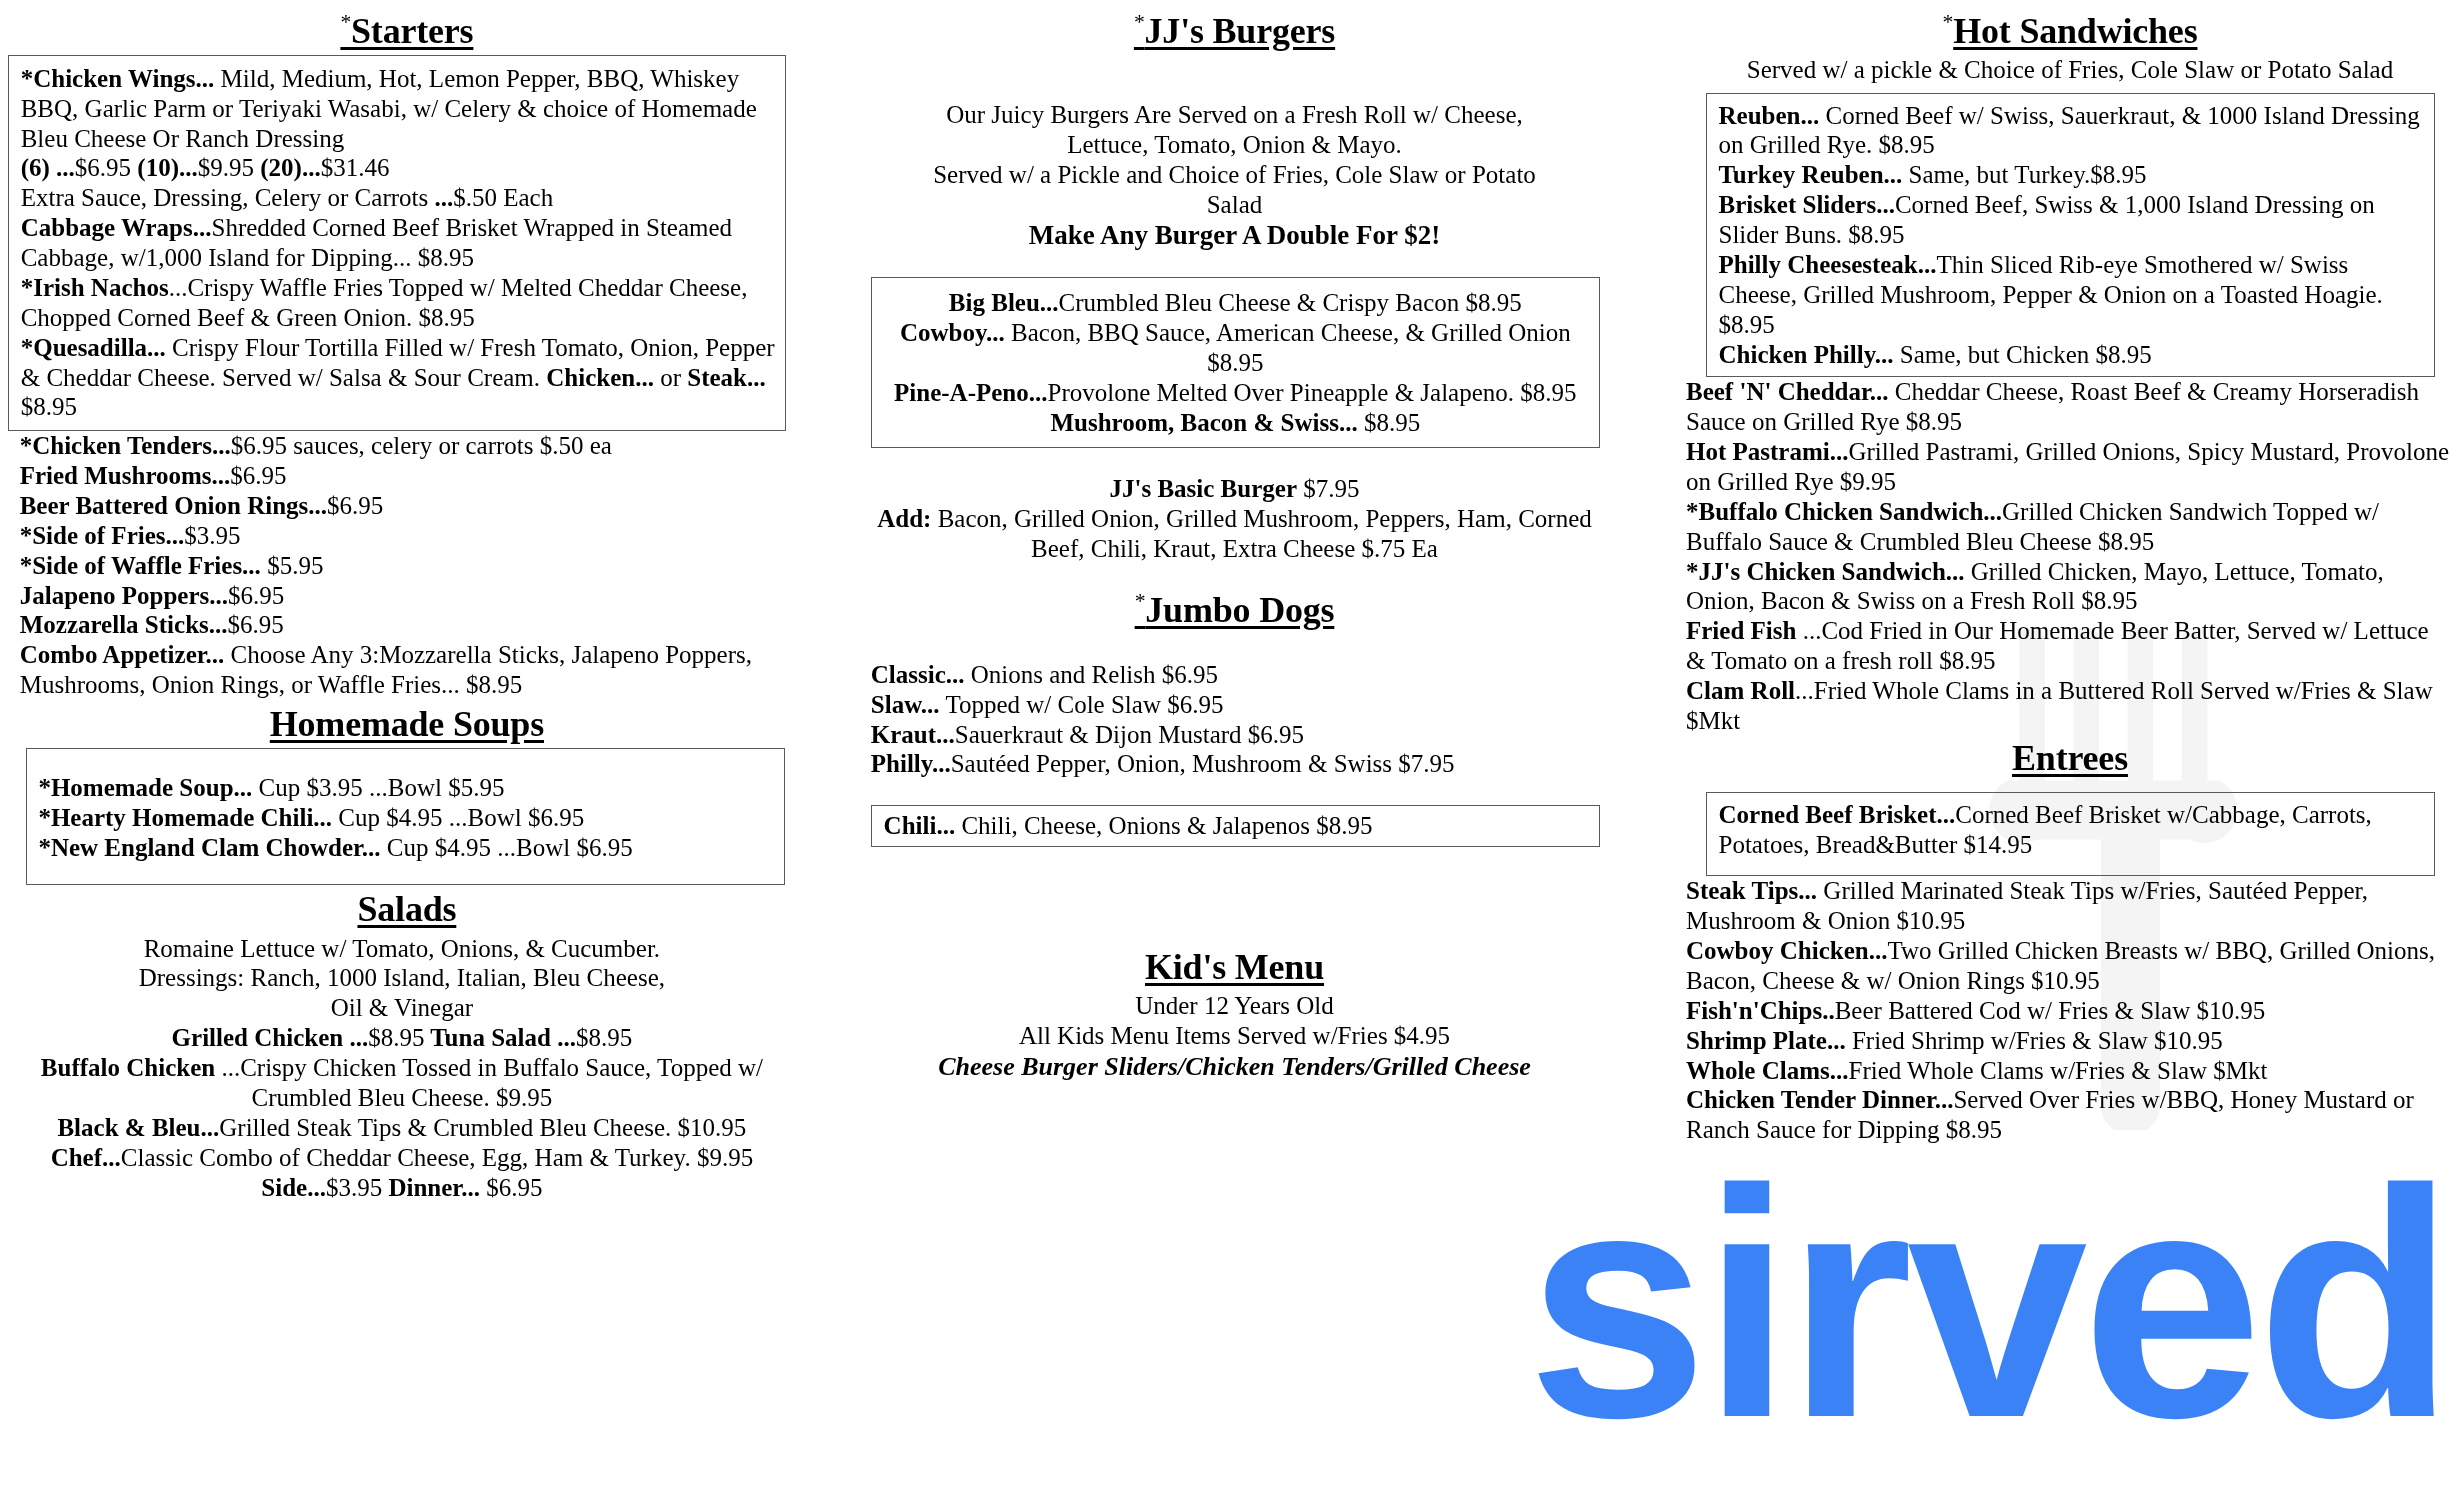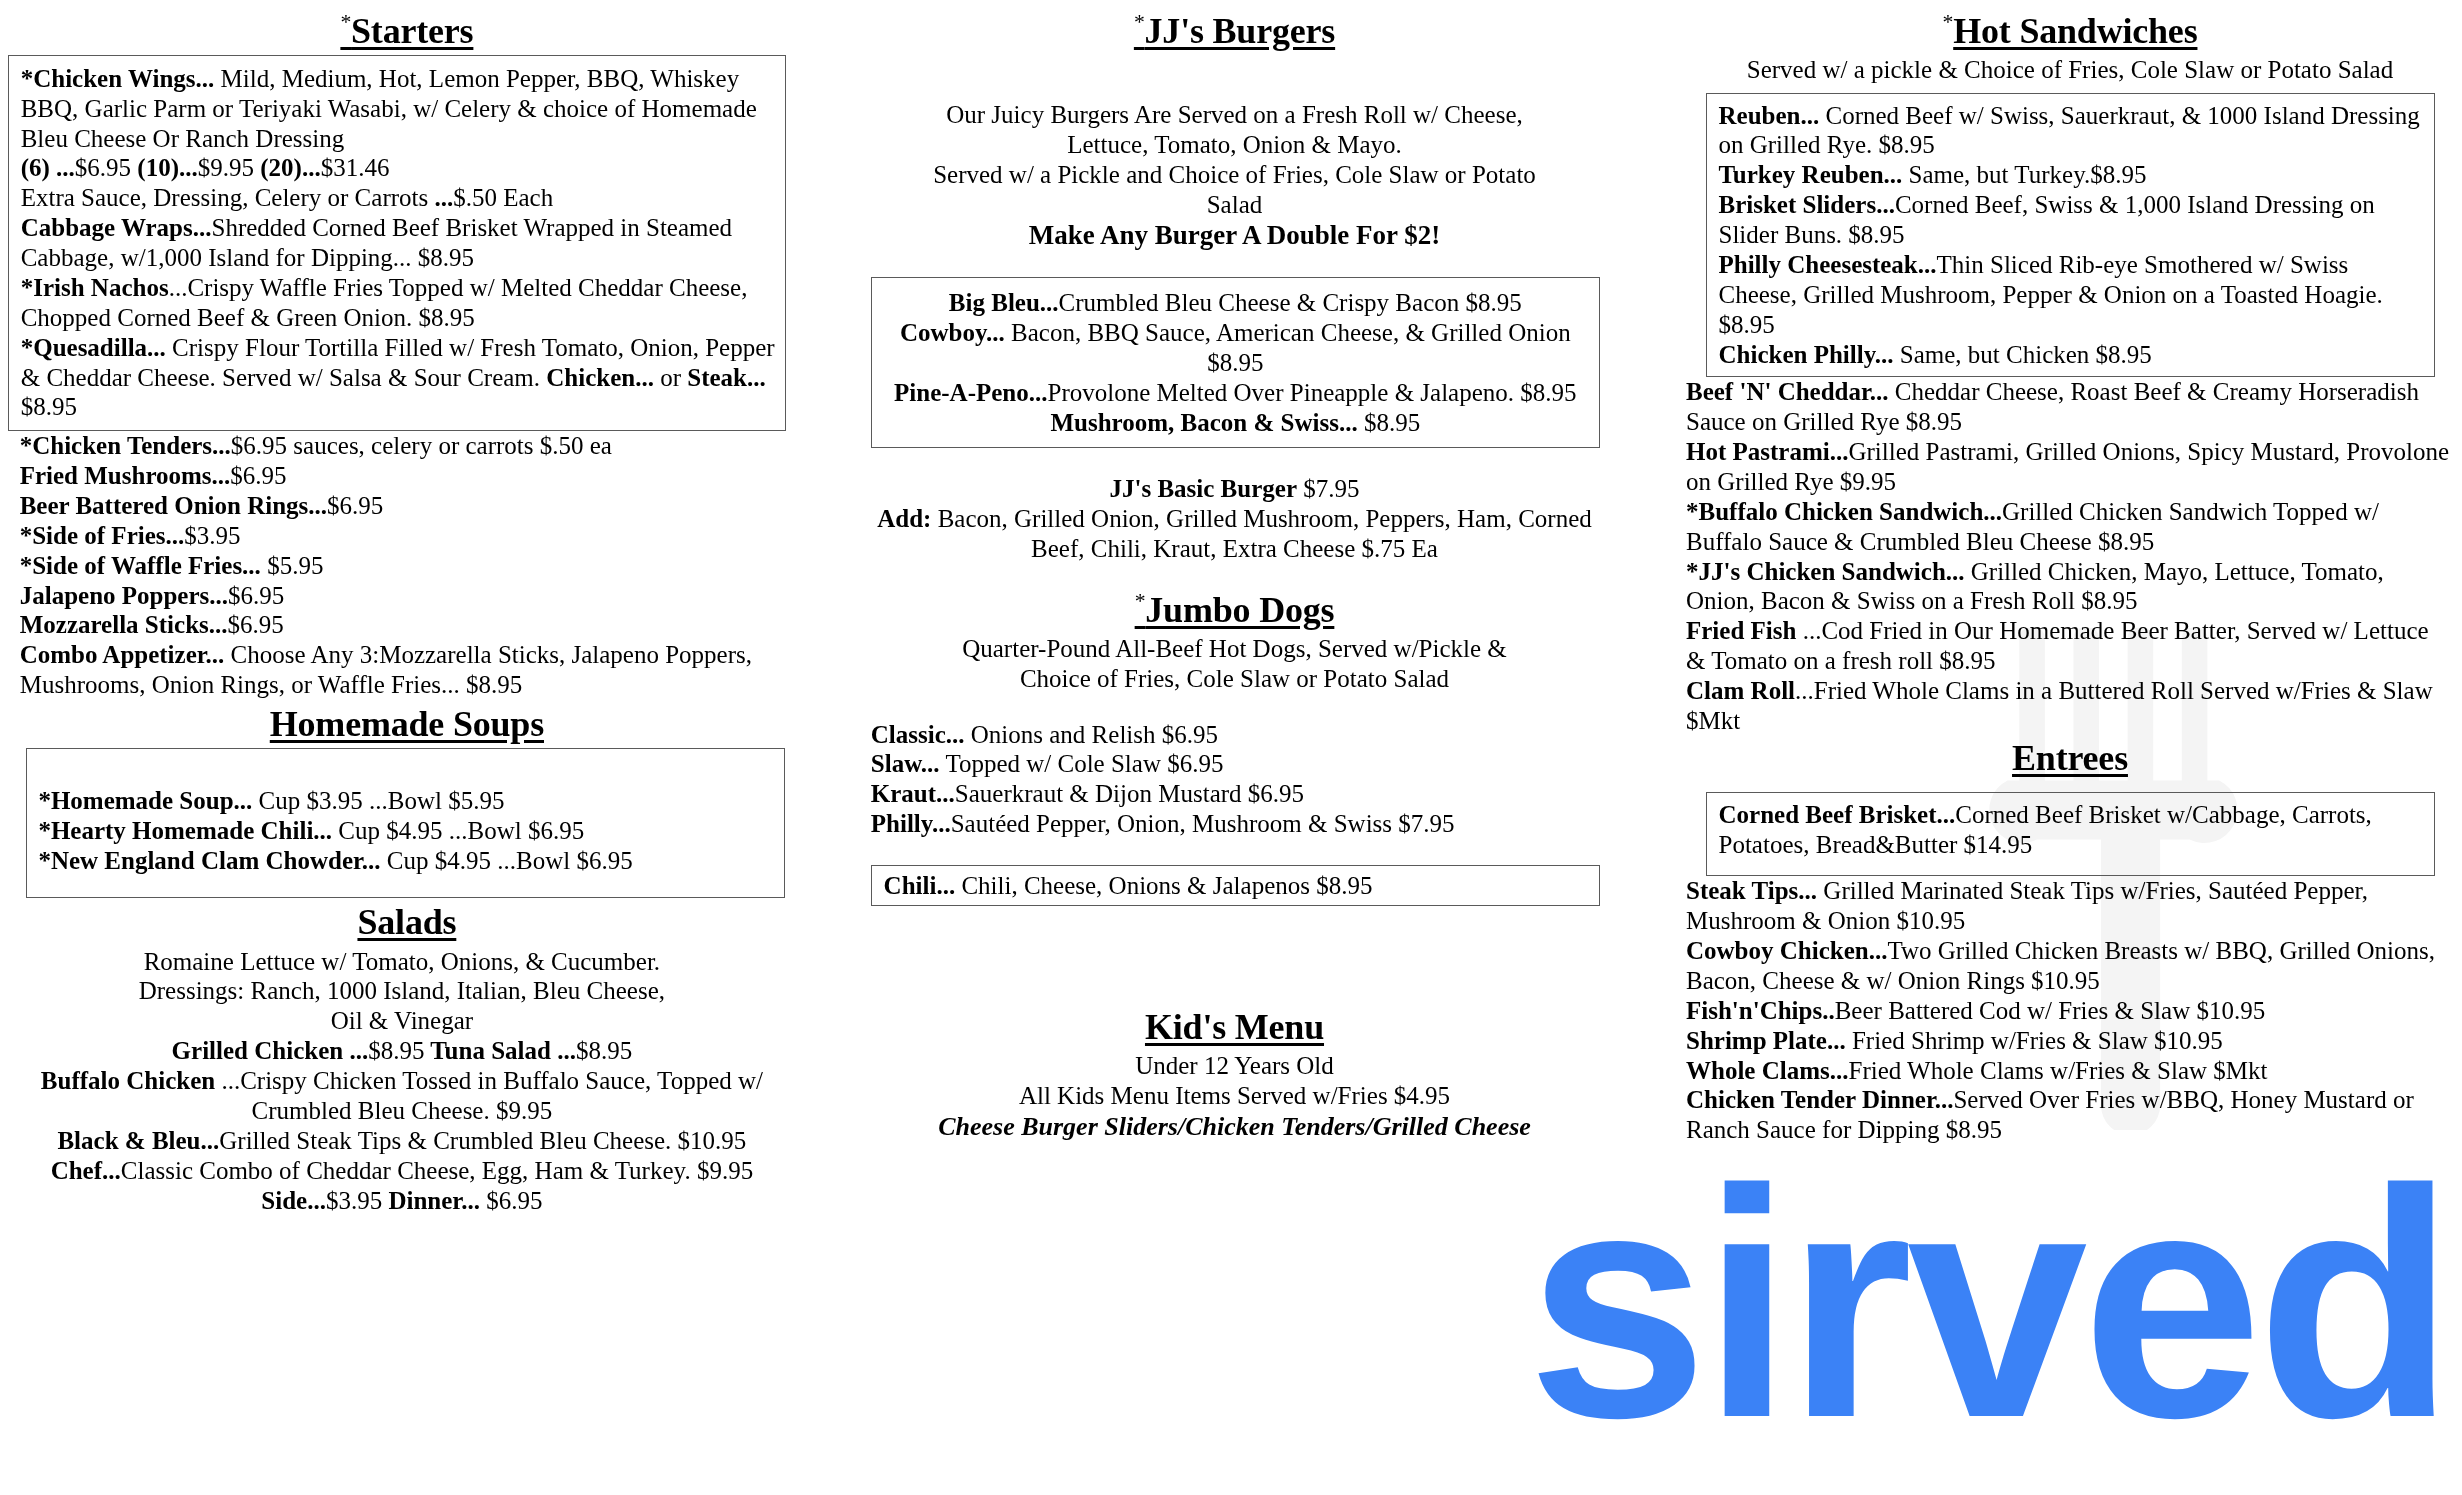--- a/index.html
+++ b/index.html
@@ -110,21 +110,21 @@
       <span class="line"><span class="b">*Side of Waffle Fries...</span><span> $5.95</span></span>
       <span class="line"><span class="b">Jalapeno Poppers...</span><span>$6.95</span></span>
       <span class="line"><span class="b">Mozzarella Sticks...</span><span>$6.95</span></span>
       <span class="line"><span class="b">Combo Appetizer...</span><span> Choose Any 3:Mozzarella Sticks, Jalapeno Poppers, Mushrooms, Onion Rings,  or Waffle Fries... $8.95</span></span>
     </div>
 
     <div class="section-head" style="margin-top:3.9px;">
       <span class="u">Homemade Soups</span>
     </div>
 
-    <div class="box" style="width:759px;margin-left:17.7px;padding-top:37px;padding-bottom:21.7px;">
+    <div class="box" style="width:759px;margin-left:17.7px;padding-top:24px;padding-bottom:21.7px;">
       <div class="blk l">
         <span class="line"><span class="b">*Homemade Soup...</span><span> Cup $3.95  ...Bowl $5.95</span></span>
         <span class="line"><span class="b">*Hearty Homemade Chili...</span><span>  Cup $4.95  ...Bowl $6.95</span></span>
         <span class="line"><span class="b">*New England Clam Chowder...</span><span> Cup $4.95  ...Bowl $6.95</span></span>
       </div>
     </div>
 
     <div class="section-head" style="margin-top:3.9px;">
       <span class="u">Salads</span>
     </div>
@@ -177,24 +177,20 @@
       <span class="line"><span class="b">JJ's Basic Burger</span><span> $7.95</span></span>
       <span class="line"><span class="b">Add:</span><span> Bacon, Grilled Onion, Grilled Mushroom, Peppers, Ham, Corned Beef, Chili, Kraut, Extra Cheese  $.75 Ea</span></span>
     </div>
 
     <span class="sp-lg"></span>
 
     <div class="section-head">
       <span class="u"><span class="star-sm">*</span><span>Jumbo Dogs</span></span>
     </div>
 
-    <div class="blk c" style="width:759px;">
-      <span class="line">Quarter-Pound All-Beef Hot Dogs, Served w/Pickle &amp;</span>
-      <span class="line">Choice of Fries, Cole Slaw or Potato Salad</span>
-    </div>
 
     <span class="sp-lg"></span>
 
     <div class="blk l" style="width:729px;padding-left:15.8px;">
       <span class="line"><span class="b">Classic...</span><span>  Onions and Relish   $6.95</span></span>
       <span class="line"><span class="b">Slaw...</span><span> Topped w/ Cole Slaw $6.95</span></span>
       <span class="line"><span class="b">Kraut...</span><span>Sauerkraut &amp; Dijon Mustard  $6.95</span></span>
       <span class="line"><span class="b">Philly...</span><span>Sautéed Pepper, Onion, Mushroom &amp; Swiss $7.95</span></span>
     </div>
 

